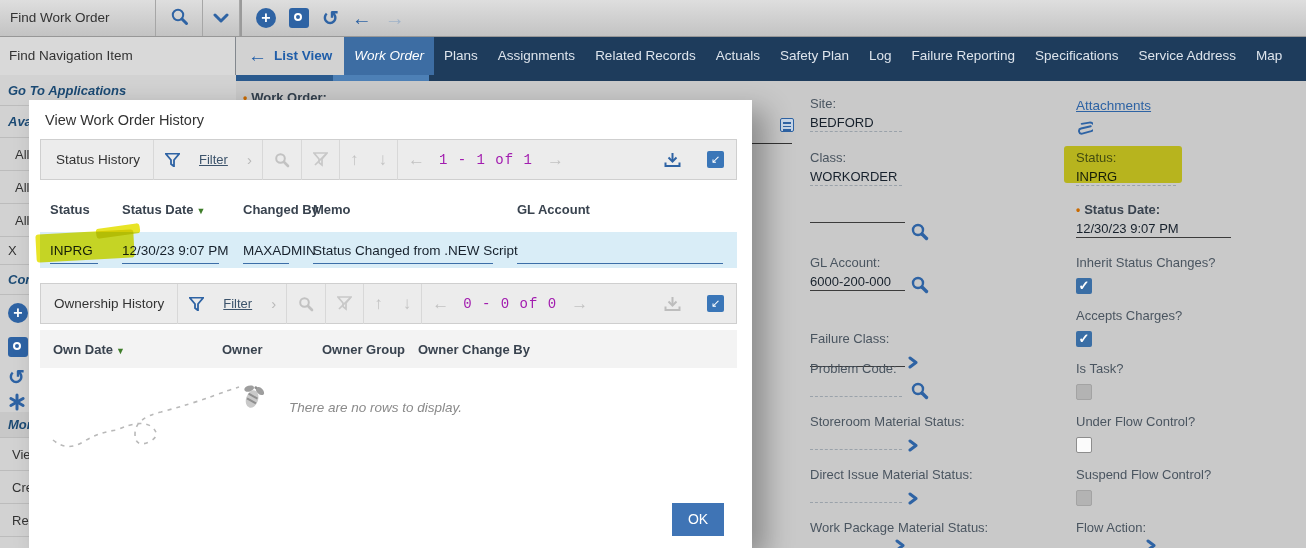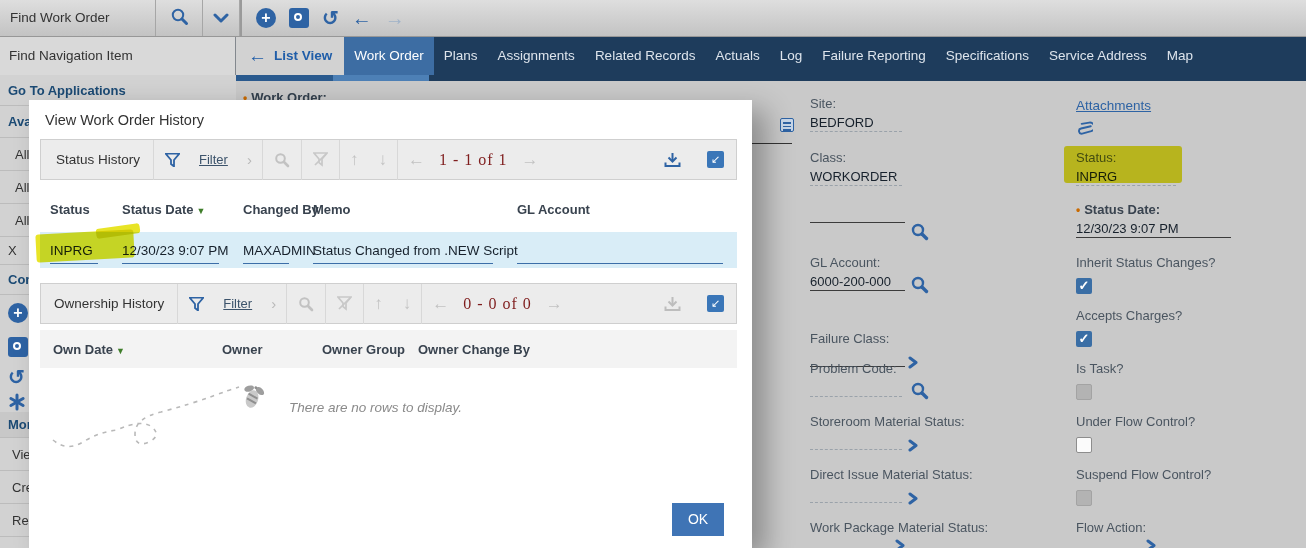--- a/index.html
+++ b/index.html
@@ -24,21 +24,21 @@
 
   
   .navrow { position:absolute; left:0; top:37px; width:1306px; height:38px; background:#1e3c5c;
             display:flex; align-items:stretch; }
   .nav-find { width:236px; background:#d9d9d9; color:#333; font-size:13.5px; line-height:38px;
               padding-left:9px; border-right:1px solid #83888e; }
   .tab { padding:0 10px; color:#dde4ec; font-size:13.5px; line-height:38px; white-space:nowrap; }
   .tab.listview { background:#d2d2d2; color:#1f5da8; font-weight:bold; display:flex; align-items:center;
                   gap:7px; padding:0 12px; }
   .tab.listview .arr { font-size:19px; }
-  .tab.active { background:#3d6da3; color:#fff; }
+  .tab.active { background:#3d6da3; color:#fff;font-style:italic; }
   .tab-underline { position:absolute; left:0; top:75px; width:1306px; height:6px; }
   .tab-underline .s0 { position:absolute; left:236px; width:97px; height:6px; background:#2a5a8e; }
   .tab-underline .s1 { position:absolute; left:333px; width:96px; height:6px; background:#4d80b6; }
   .tab-underline .s2 { position:absolute; left:429px; width:877px; height:6px; background:#1e3c5c; }
 
   
   .wo-label { position:absolute; left:243px; top:90px; font-weight:bold; font-size:13px; color:#33404d; }
   .req-dot { color:#c96a00; margin-right:4px; font-size:12px; }
   .part-line { position:absolute; left:740px; top:143px; width:52px; height:0; border-bottom:1.5px solid #333; }
   .detail-menu { position:absolute; left:780px; top:118px; width:14px; height:14px; background:#c7d6e8;
@@ -59,37 +59,37 @@
   .checkbox { display:inline-block; width:16px; height:16px; margin-top:8px; border-radius:2px; }
   .cb-on { background:#3a6ea5; color:#fff; font-size:13px; line-height:16px; text-align:center; font-weight:bold; }
   .cb-off { background:#fbfbfb; border:1.5px solid #8d8d8d; }
   .cb-dis { background:#b3b3b3; border:1px solid #a3a3a3; }
   .paperclip { margin-top:4px; }
 
   
   .sidebar { position:absolute; left:0; top:75px; width:236px; height:473px; background:#d2d2d2; }
   .sb-row { position:absolute; left:0; width:236px; border-bottom:1px solid #bcbcbc;
             font-size:13px; color:#333; padding-left:8px; display:flex; align-items:center; }
-  .sb-row.hdr { font-weight:bold; color:#1b4a74; }
+  .sb-row.hdr { font-weight:bold; color:#1b4a74;font-style:italic; }
   .sb-row.item { padding-left:15px; }
   .sb-icon { position:absolute; left:8px; }
 
   
   .modal { position:absolute; left:29px; top:100px; width:723px; height:448px; background:#fff;
            box-shadow:14px 10px 26px rgba(0,0,0,.3); }
   .m-title { position:absolute; left:16px; top:12px; font-size:14.5px; color:#333; }
   .gtoolbar { position:absolute; left:11px; width:697px; height:41px; background:#ececec;
               border:1px solid #cfcfcf; display:flex; align-items:center; }
   .gtoolbar .gt-label { padding:0 13px; font-size:13.5px; color:#333; min-width:112px;text-align:right; }
   .gtoolbar .sep { width:1px; height:40px; background:#d8d8d8; }
   .gtoolbar .flink { font-size:13px; color:#3c536b; text-decoration:underline; margin:0 9px 0 8px; }
   .gtoolbar .gchev { color:#b8b8b8; font-size:15px; margin:0 10px; }
   .gtoolbar .gicon { margin:0 11px; display:flex; align-items:center; }
   .gtoolbar .garr { color:#c2c2c2; font-size:17px; font-weight:bold; margin:0 10px; }
-  .gtoolbar .pgn { font-family:Liberation Serif, serif; font-size:16px; color:#7f1d1d;
+  .gtoolbar .pgn { font-family:Liberation Mono, monospace; font-size:14px; color:#a21caf;
                    letter-spacing:1px; margin:0 4px; }
   .gtoolbar .spacer { flex:1; }
   .gtoolbar .dl { margin-right:26px; }
   .gtoolbar .maxi { width:17px; height:17px; background:#3a76b8; color:#fff; font-size:11px;
                     line-height:17px; text-align:center; margin-right:12px; border-radius:2px; }
 
   .sh-head { position:absolute; left:11px; top:89px; width:697px; height:41px; display:grid;
              grid-template-columns:72px 121px 70px 204px 1fr; align-items:center;
              font-weight:bold; font-size:13px; color:#39434f; }
   .sh-head > div { padding-left:10px; white-space:nowrap; }
@@ -152,20 +152,21 @@
     <div class="nav-find">Find Navigation Item</div>
     <div class="tab listview">
       <span class="arr">←</span>
       <span>List View</span>
     </div>
     <div class="tab active">Work Order</div>
     <div class="tab">Plans</div>
     <div class="tab">Assignments</div>
     <div class="tab">Related Records</div>
     <div class="tab">Actuals</div>
+    <div class="tab">Safety Plan</div>
     <div class="tab">Log</div>
     <div class="tab">Failure Reporting</div>
     <div class="tab">Specifications</div>
     <div class="tab">Service Address</div>
     <div class="tab">Map</div>
   </div>
   <div class="tab-underline">
       <span class="s0"></span>
       <span class="s1"></span>
       <span class="s2"></span>

